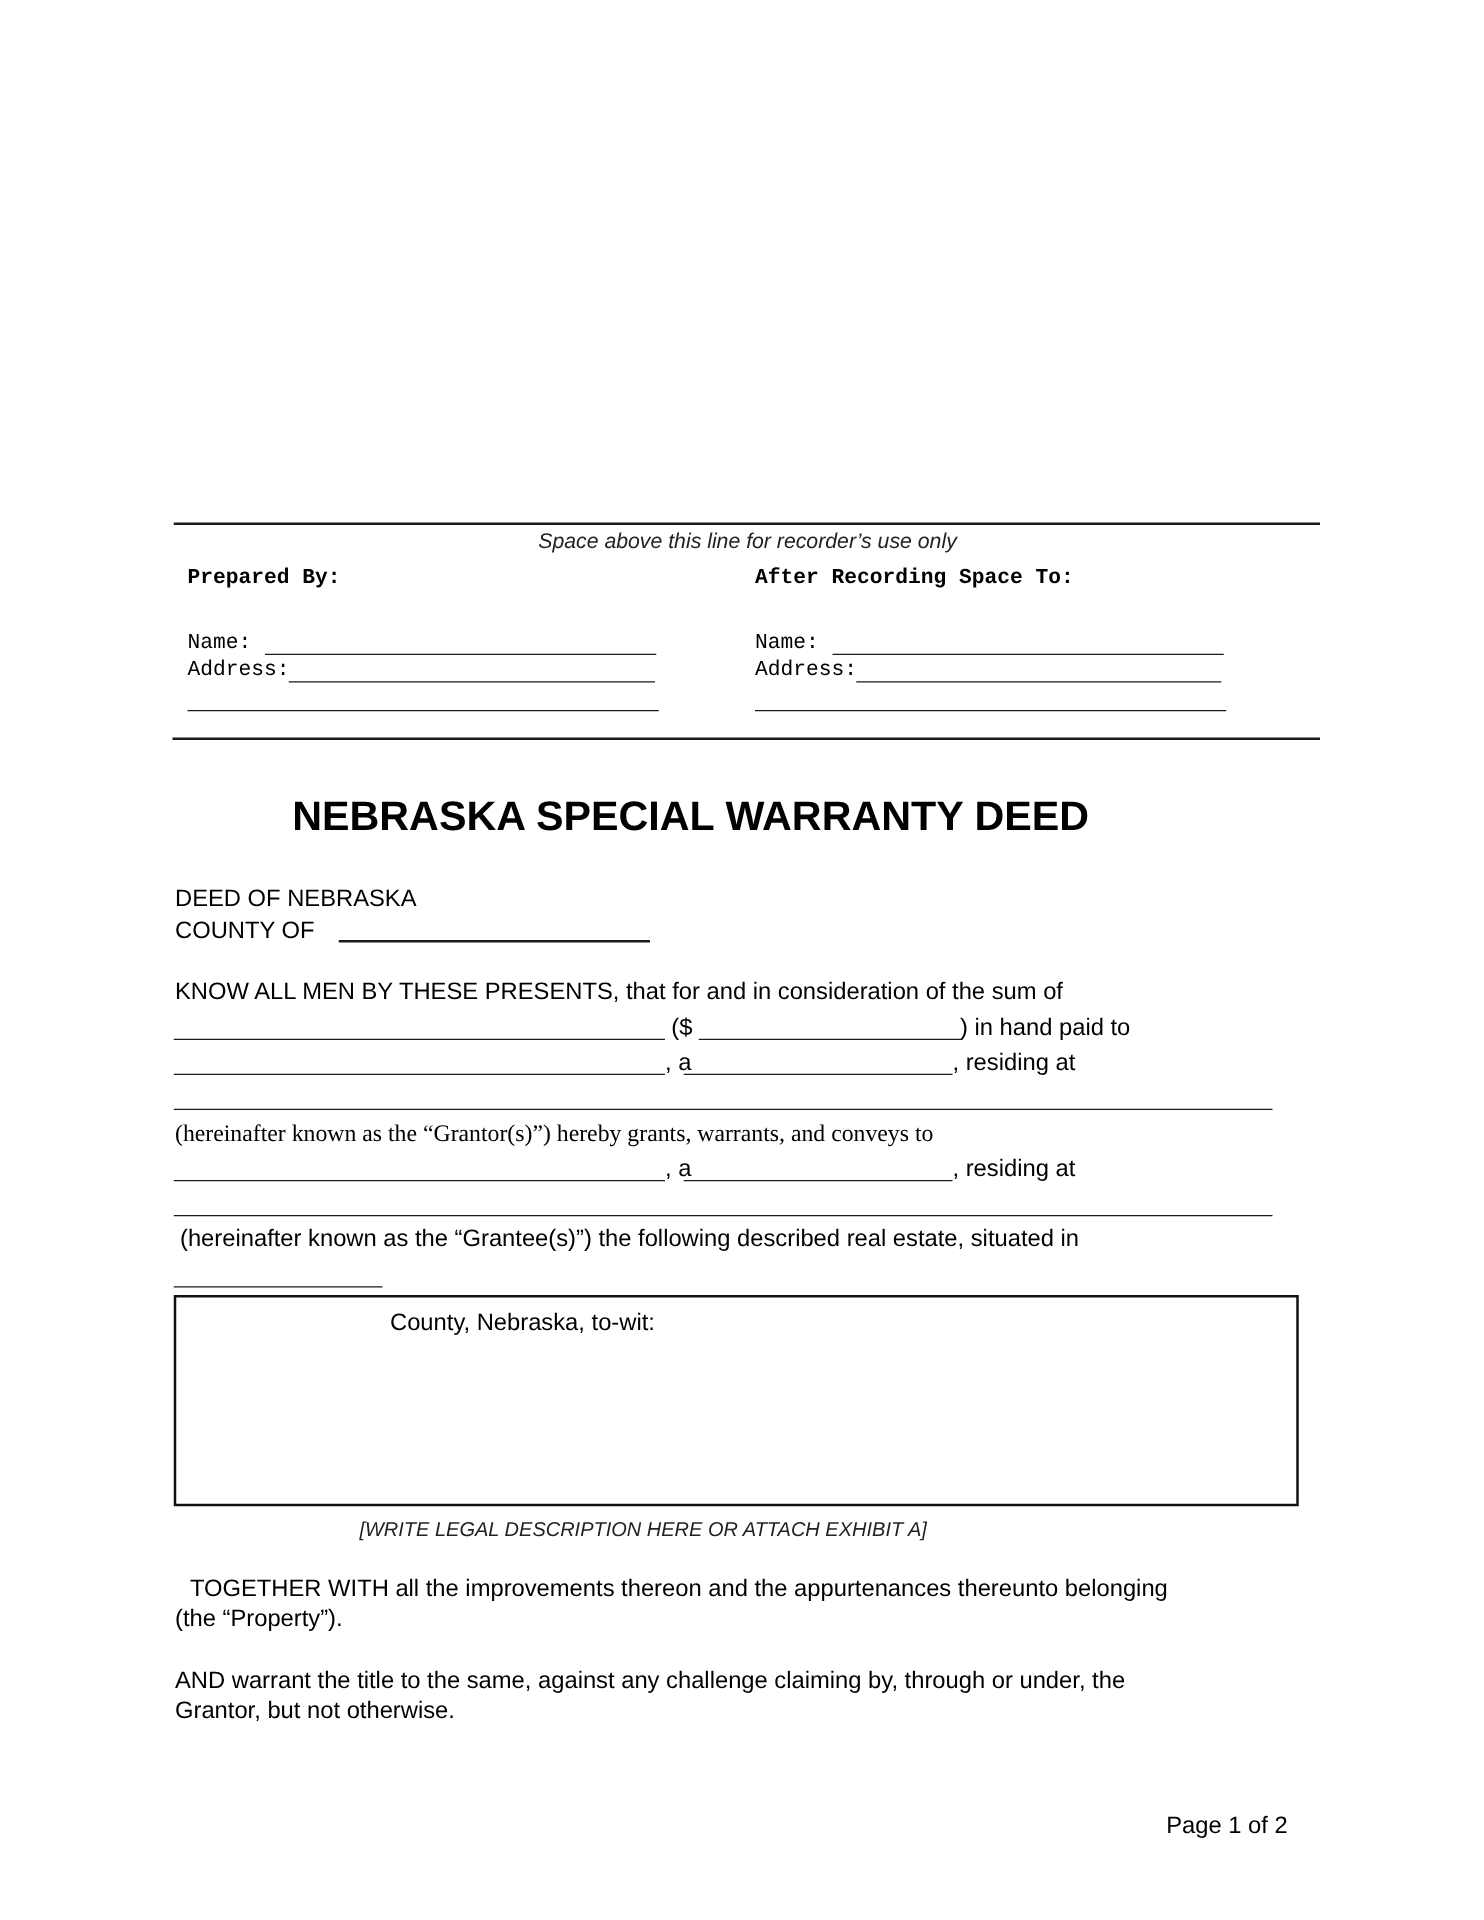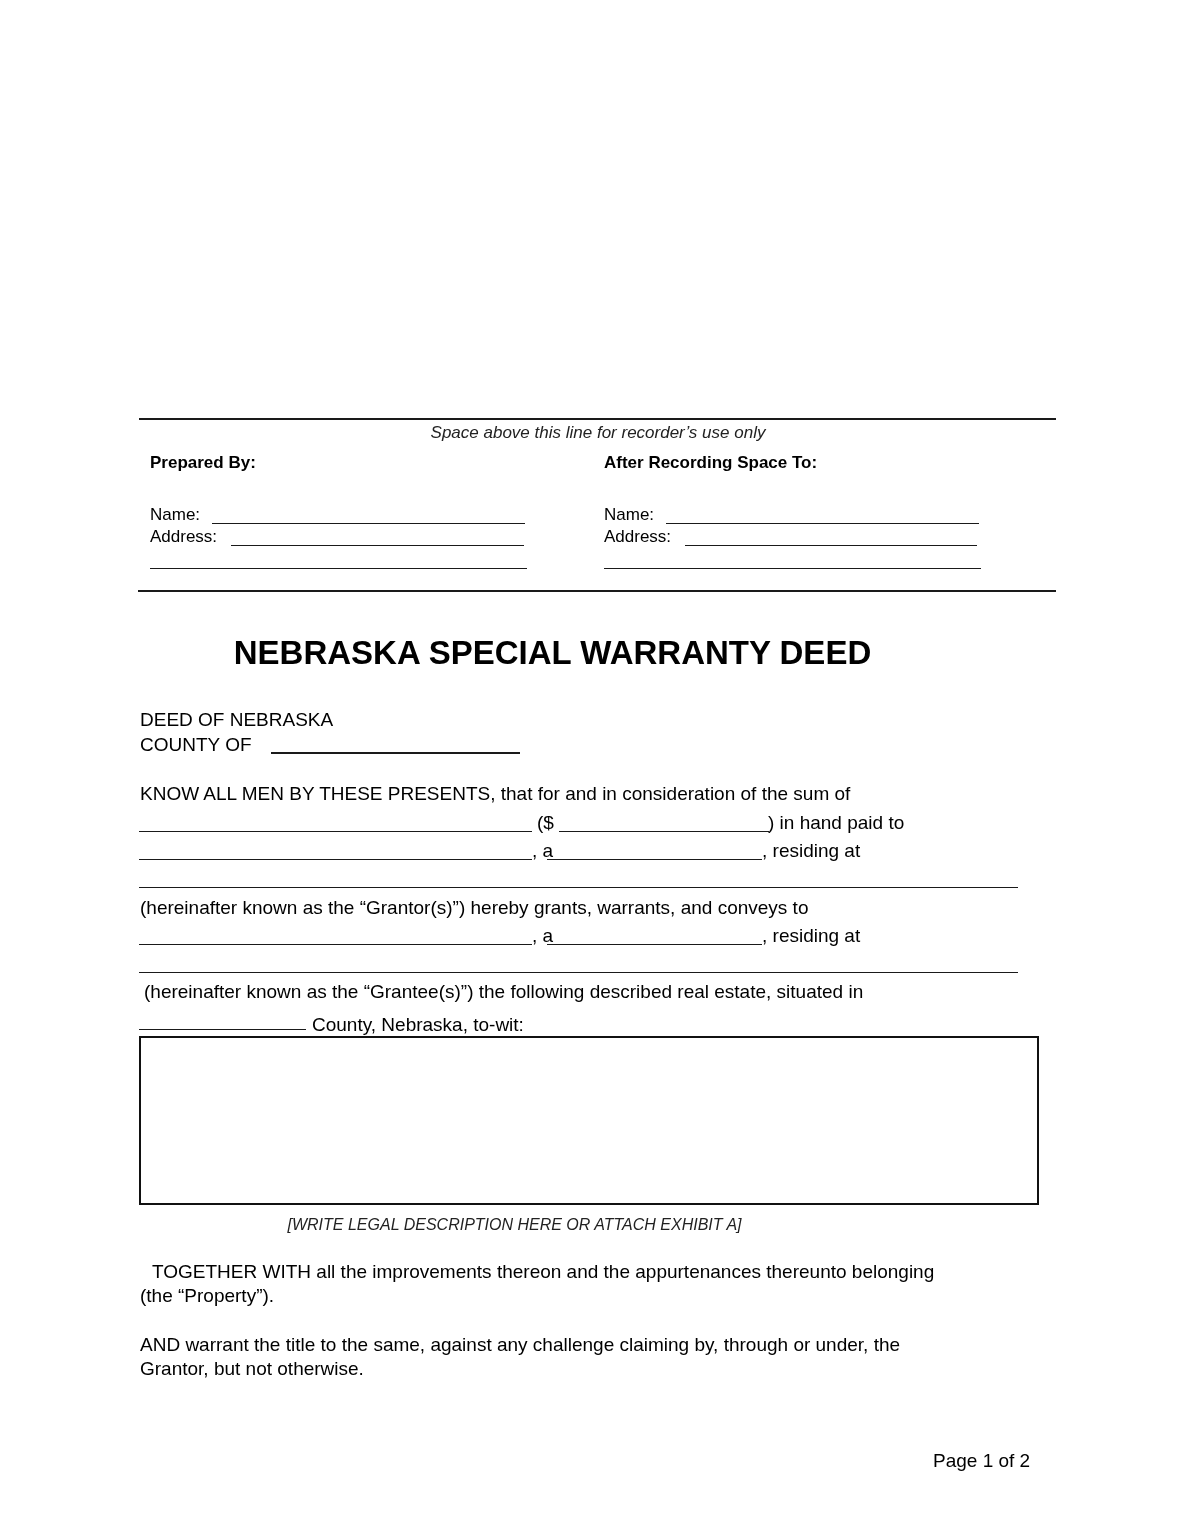--- a/index.html
+++ b/index.html
@@ -1,21 +1,21 @@
 <!DOCTYPE html>
 <html><head>
   <meta charset="utf-8">
   <style>
     html, body { margin: 0; padding: 0; background: #ffffff; }
     body { width: 1187px; height: 1536px; position: relative; overflow: hidden;
            font-family: "Liberation Sans", sans-serif; color: #000; }
     .hr { position: absolute; height: 0; border-top: 2px solid #1a1a1a; }
     .blank { position: absolute; height: 0; border-top: 1.5px solid #1a1a1a; }
     .txt { position: absolute; font-size: 19px; line-height: 22px; white-space: nowrap; }
-    .small { font-size: 17px; line-height: 20px; }
+    .small { font-size: 17px; line-height: 20px; font-family: Liberation Mono, monospace; }
     .ital { font-style: italic; font-size: 17px; line-height: 20px; color: #222; }
     .bold { font-weight: bold; }
     .title { position: absolute; left: 0; width: 1105px; text-align: center;
              font-size: 33px; font-weight: bold; top: 634px; line-height: 38px; }
     .legal-box { position: absolute; left: 139px; top: 1036px; width: 896px; height: 165px;
                  border: 2px solid #111; }
   </style>
 </head>
 <body>
 
@@ -49,31 +49,31 @@
 <div class="blank" style="left:139px; top:831px; width:393px;"></div>
 <div class="txt" style="left:537px; top:812px;">($</div>
 <div class="blank" style="left:559px; top:831px; width:210px;"></div>
 <div class="txt" style="left:768px; top:812px;text-align:center;">) in hand paid to</div>
 
 <div class="blank" style="left:139px; top:859px; width:393px;"></div>
 <div class="txt" style="left:532px; top:840px;">, a</div>
 <div class="blank" style="left:547px; top:859px; width:215px;"></div>
 <div class="txt" style="left:762px; top:840px;">, residing at</div>
 <div class="blank" style="left:139px; top:887px; width:879px;"></div>
-<div class="txt" style="left:140px; top:897px;">(hereinafter known as the “Grantor(s)”) hereby grants, warrants, and conveys to</div>
+<div class="txt" style="left:140px; top:897px;font-family:Liberation Serif, serif;">(hereinafter known as the “Grantor(s)”) hereby grants, warrants, and conveys to</div>
 
 <div class="blank" style="left:139px; top:944px; width:393px;"></div>
 <div class="txt" style="left:532px; top:925px;">, a</div>
 <div class="blank" style="left:547px; top:944px; width:215px;"></div>
 <div class="txt" style="left:762px; top:925px;">, residing at</div>
 <div class="blank" style="left:139px; top:972px; width:879px;"></div>
 <div class="txt" style="left:144px; top:981px;">(hereinafter known as the “Grantee(s)”) the following described real estate, situated in</div>
 
 <div class="blank" style="left:139px; top:1029px; width:167px;"></div>
-<div class="txt" style="left:312px; top:1014px;">County, Nebraska, to-wit:</div>
+<div class="txt" style="left:312px; top:1048px;">County, Nebraska, to-wit:</div>
 
 <div class="legal-box"></div>
 <div class="txt ital" style="left:0; width:1029px; text-align:center; top:1215px; font-size:16px;">[WRITE LEGAL DESCRIPTION HERE OR ATTACH EXHIBIT A]</div>
 
 <div class="txt" style="left:140px; top:1261px;margin-left:12px;">TOGETHER WITH all the improvements thereon and the appurtenances thereunto belonging</div>
 <div class="txt" style="left:140px; top:1285px;">(the “Property”).</div>
 
 <div class="txt" style="left:140px; top:1334px;">AND warrant the title to the same, against any challenge claiming by, through or under, the</div>
 <div class="txt" style="left:140px; top:1358px;">Grantor, but not otherwise.</div>
 

